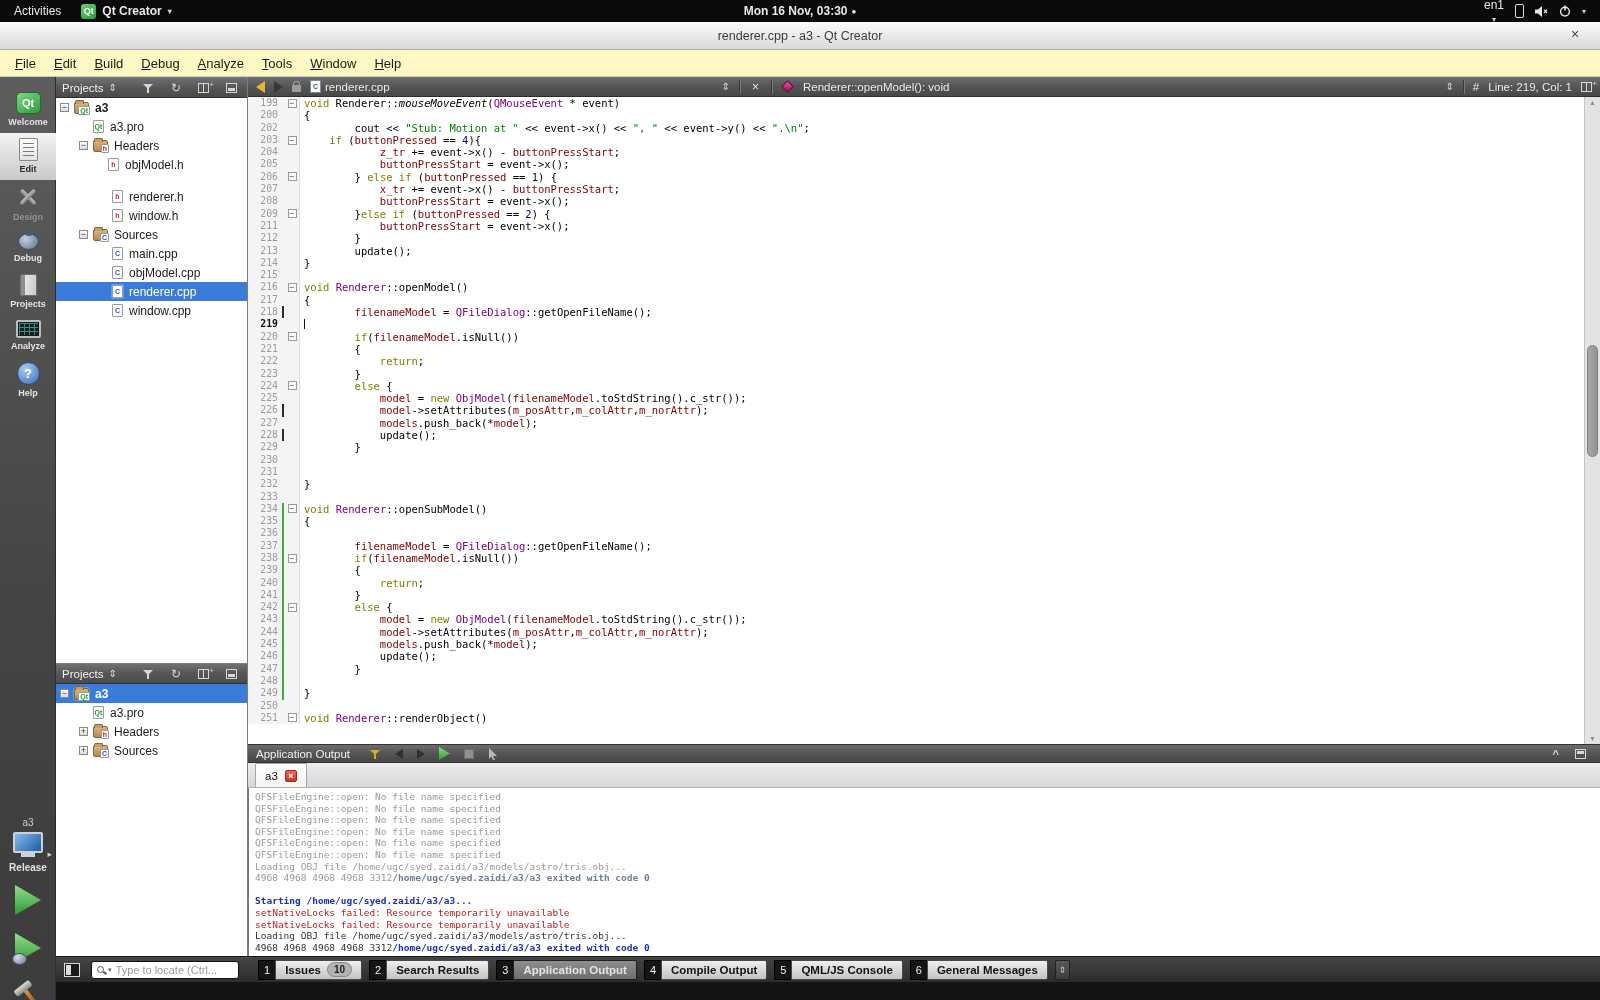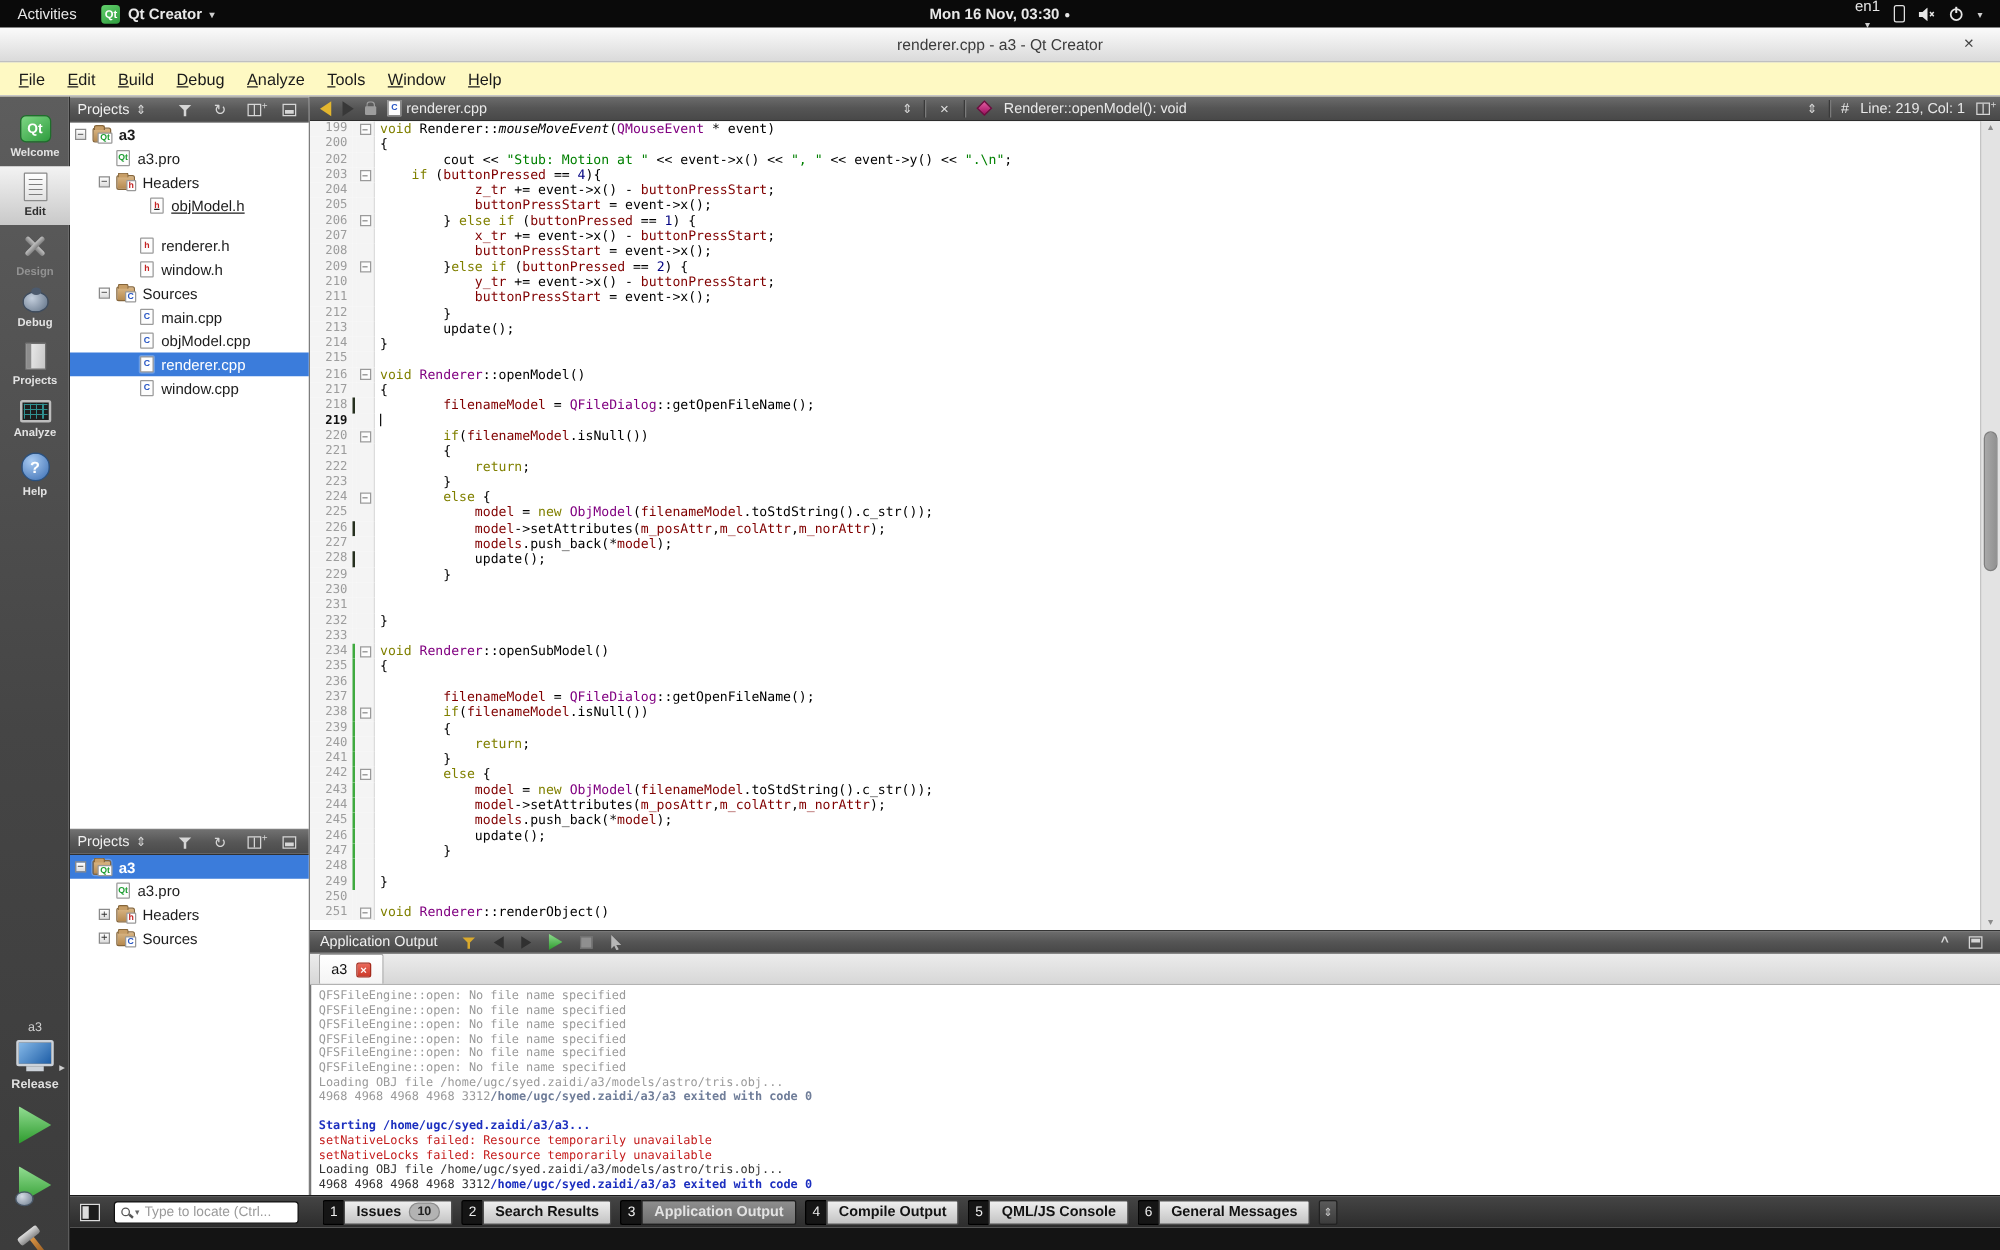--- a/index.html
+++ b/index.html
@@ -303,21 +303,21 @@
           <span class="ticon file file-pro">Qt</span>
           <span class="tlabel">a3.pro</span>
         </div>
         <div class="tree-row" style="padding-left: 23px;">
           <span class="expander">−</span>
           <span class="ticon folder">
             <span class="emblem folder-h">h</span>
           </span>
           <span class="tlabel">Headers</span>
         </div>
-        <div class="tree-row" style="padding-left: 50px; text-decoration: underline;">
+        <div class="tree-row" style="padding-left: 38px;">
           <span class="expander hidden">−</span>
           <span class="ticon file file-h">h</span>
           <span class="tlabel">objModel.h</span>
         </div>
         <div class="tree-row" style="padding-left: 42px; margin-top: 13px;">
           <span class="expander hidden">−</span>
           <span class="ticon file file-h">h</span>
           <span class="tlabel">renderer.h</span>
         </div>
         <div class="tree-row" style="padding-left: 42px;">
@@ -421,21 +421,20 @@
         <div class="code-row"><span class="ln">199</span><span class="barcol"></span><span class="foldcol"><span class="foldbox">−</span></span><span class="ctext"><span class="c-k">void</span><span class="c-p"> Renderer::</span><span class="c-v">mouseMoveEvent</span><span class="c-p">(</span><span class="c-t">QMouseEvent</span><span class="c-p"> * event)</span></span></div>
         <div class="code-row"><span class="ln">200</span><span class="barcol"></span><span class="foldcol"></span><span class="ctext"><span class="c-p">{</span></span></div>
         <div class="code-row"><span class="ln">202</span><span class="barcol"></span><span class="foldcol"></span><span class="ctext">        <span class="c-p">cout &lt;&lt; </span><span class="c-s">"Stub: Motion at "</span><span class="c-p"> &lt;&lt; event-&gt;x() &lt;&lt; </span><span class="c-s">", "</span><span class="c-p"> &lt;&lt; event-&gt;y() &lt;&lt; </span><span class="c-s">".\n"</span><span class="c-p">;</span></span></div>
         <div class="code-row"><span class="ln">203</span><span class="barcol"></span><span class="foldcol"><span class="foldbox">−</span></span><span class="ctext">    <span class="c-k">if</span><span class="c-p"> (</span><span class="c-f">buttonPressed</span><span class="c-p"> == </span><span class="c-n">4</span><span class="c-p">){</span></span></div>
         <div class="code-row"><span class="ln">204</span><span class="barcol"></span><span class="foldcol"></span><span class="ctext">            <span class="c-f">z_tr</span><span class="c-p"> += event-&gt;x() - </span><span class="c-f">buttonPressStart</span><span class="c-p">;</span></span></div>
         <div class="code-row"><span class="ln">205</span><span class="barcol"></span><span class="foldcol"></span><span class="ctext">            <span class="c-f">buttonPressStart</span><span class="c-p"> = event-&gt;x();</span></span></div>
         <div class="code-row"><span class="ln">206</span><span class="barcol"></span><span class="foldcol"><span class="foldbox">−</span></span><span class="ctext">        <span class="c-p">} </span><span class="c-k">else</span><span class="c-p"> </span><span class="c-k">if</span><span class="c-p"> (</span><span class="c-f">buttonPressed</span><span class="c-p"> == </span><span class="c-n">1</span><span class="c-p">) {</span></span></div>
         <div class="code-row"><span class="ln">207</span><span class="barcol"></span><span class="foldcol"></span><span class="ctext">            <span class="c-f">x_tr</span><span class="c-p"> += event-&gt;x() - </span><span class="c-f">buttonPressStart</span><span class="c-p">;</span></span></div>
         <div class="code-row"><span class="ln">208</span><span class="barcol"></span><span class="foldcol"></span><span class="ctext">            <span class="c-f">buttonPressStart</span><span class="c-p"> = event-&gt;x();</span></span></div>
         <div class="code-row"><span class="ln">209</span><span class="barcol"></span><span class="foldcol"><span class="foldbox">−</span></span><span class="ctext">        <span class="c-p">}</span><span class="c-k">else</span><span class="c-p"> </span><span class="c-k">if</span><span class="c-p"> (</span><span class="c-f">buttonPressed</span><span class="c-p"> == </span><span class="c-n">2</span><span class="c-p">) {</span></span></div>
-        <div class="code-row"><span class="ln">210</span><span class="barcol"></span><span class="foldcol"></span><span class="ctext">            <span class="c-f">y_tr</span><span class="c-p"> += event-&gt;x() - </span><span class="c-f">buttonPressStart</span><span class="c-p">;</span></span></div>
         <div class="code-row"><span class="ln">211</span><span class="barcol"></span><span class="foldcol"></span><span class="ctext">            <span class="c-f">buttonPressStart</span><span class="c-p"> = event-&gt;x();</span></span></div>
         <div class="code-row"><span class="ln">212</span><span class="barcol"></span><span class="foldcol"></span><span class="ctext">        <span class="c-p">}</span></span></div>
         <div class="code-row"><span class="ln">213</span><span class="barcol"></span><span class="foldcol"></span><span class="ctext">        <span class="c-p">update();</span></span></div>
         <div class="code-row"><span class="ln">214</span><span class="barcol"></span><span class="foldcol"></span><span class="ctext"><span class="c-p">}</span></span></div>
         <div class="code-row"><span class="ln">215</span><span class="barcol"></span><span class="foldcol"></span><span class="ctext"></span></div>
         <div class="code-row"><span class="ln">216</span><span class="barcol"></span><span class="foldcol"><span class="foldbox">−</span></span><span class="ctext"><span class="c-k">void</span><span class="c-p"> </span><span class="c-t">Renderer</span><span class="c-p">::openModel()</span></span></div>
         <div class="code-row"><span class="ln">217</span><span class="barcol"></span><span class="foldcol"></span><span class="ctext"><span class="c-p">{</span></span></div>
         <div class="code-row"><span class="ln">218</span><span class="barcol on-d"></span><span class="foldcol"></span><span class="ctext">        <span class="c-f">filenameModel</span><span class="c-p"> = </span><span class="c-t">QFileDialog</span><span class="c-p">::getOpenFileName();</span></span></div>
         <div class="code-row"><span class="ln cur">219</span><span class="barcol"></span><span class="foldcol"></span><span class="ctext"><span class="caret"></span></span></div>
         <div class="code-row"><span class="ln">220</span><span class="barcol"></span><span class="foldcol"><span class="foldbox">−</span></span><span class="ctext">        <span class="c-k">if</span><span class="c-p">(</span><span class="c-f">filenameModel</span><span class="c-p">.isNull())</span></span></div>

